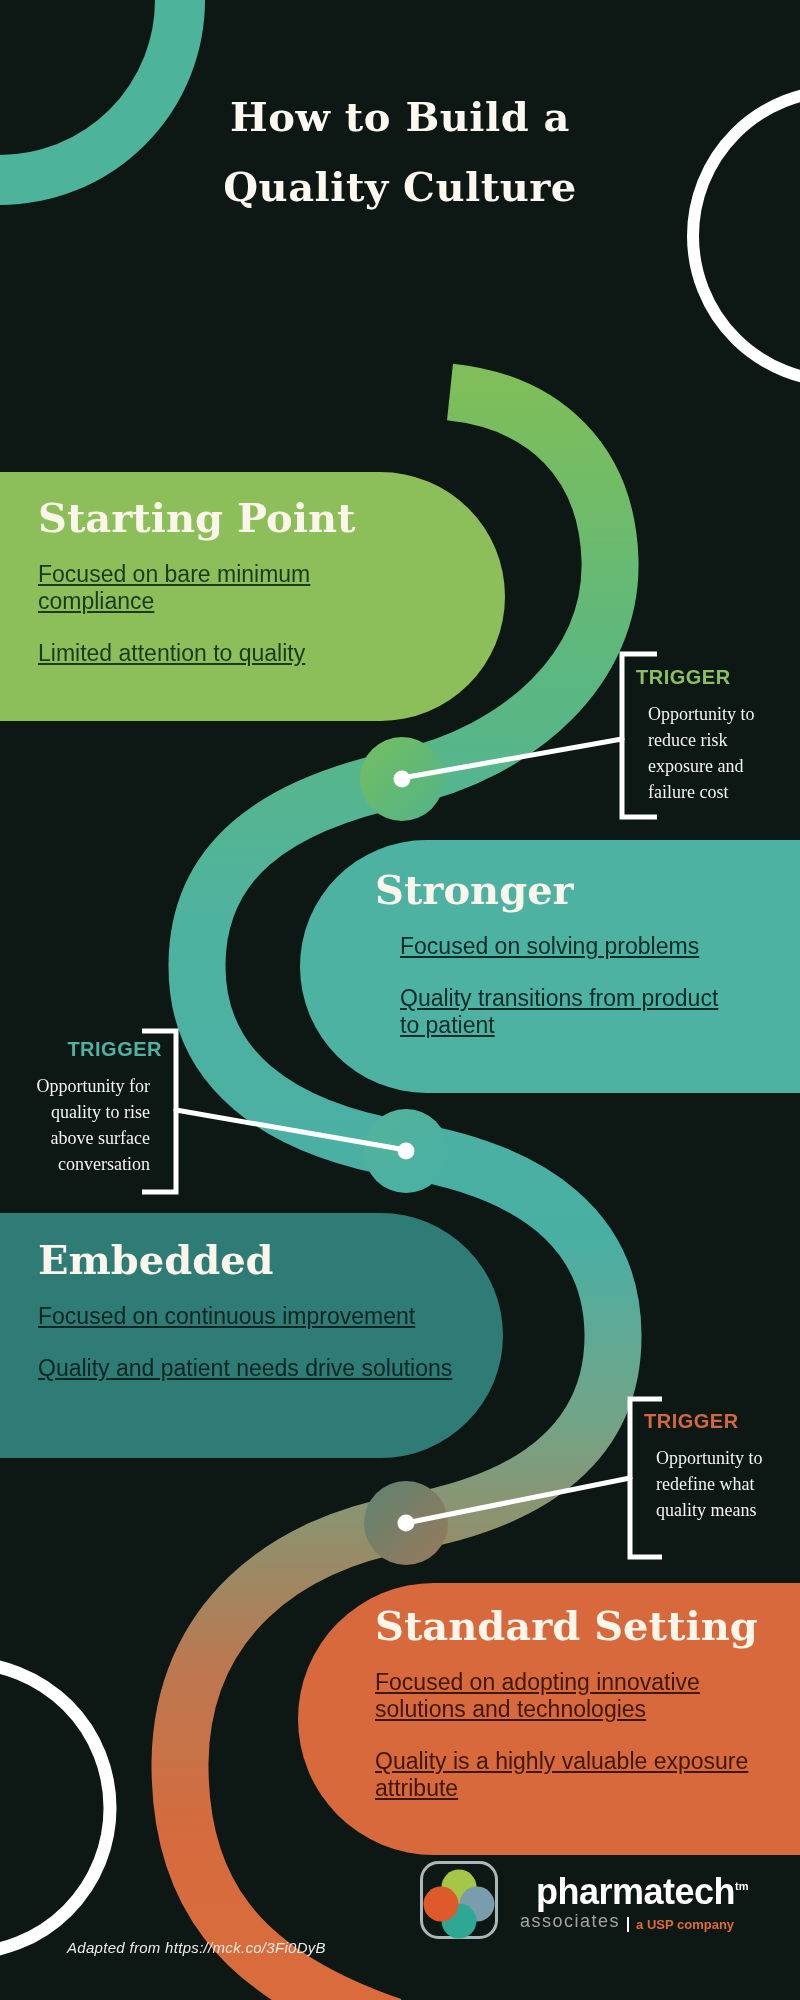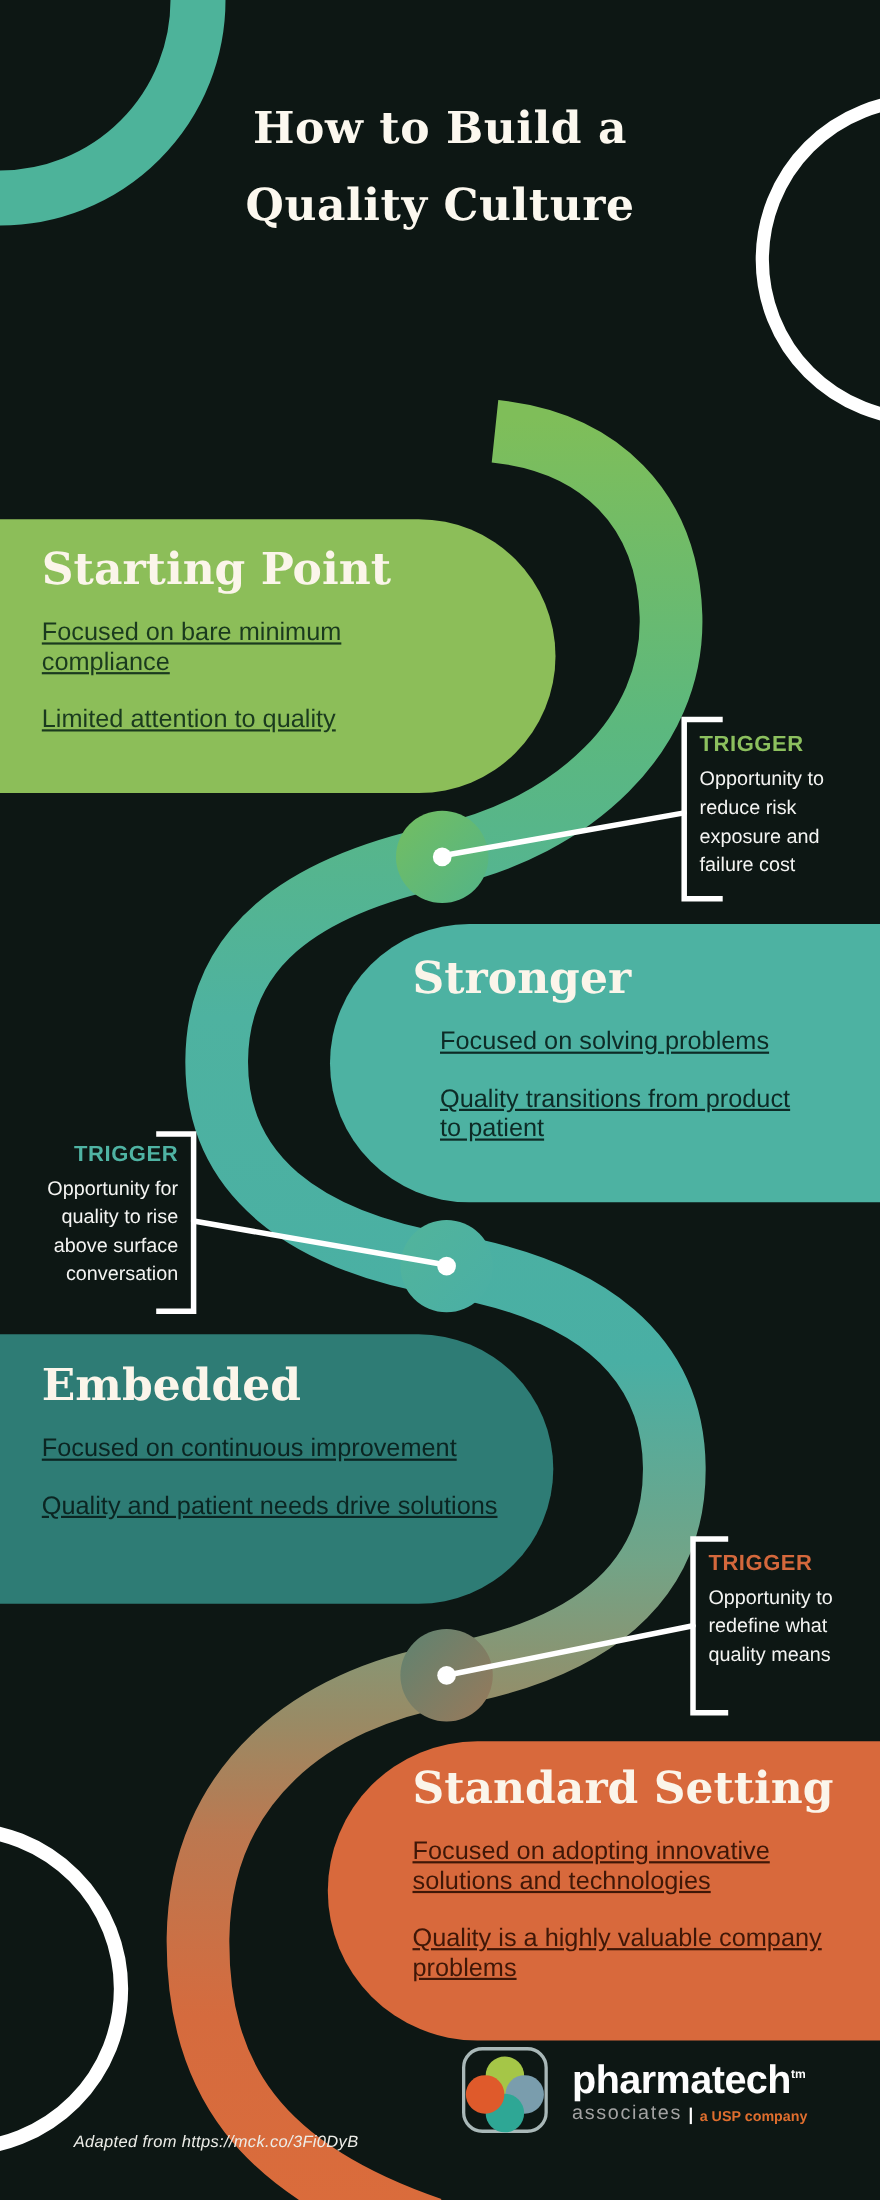--- a/index.html
+++ b/index.html
@@ -29,30 +29,30 @@
   .stage-1 p{color:#1A3A1E;}
   .stage-2{left:375px;top:866px;width:360px;}
   .stage-2 p{color:#0D2B26;margin-left:25px;}
   .stage-3{left:38px;top:1236px;width:430px;}
   .stage-3 p{color:#0B2522;}
   .stage-4{left:375px;top:1602px;width:400px;}
   .stage-4 p{color:#3F1707;}
   
   .trigger{position:absolute;}
   .trigger .t-label{font-size:20px;font-weight:bold;letter-spacing:0.5px;margin:0 0 6px 0;}
-  .trigger .t-text{font-size:18px;line-height:26px;color:#F4F4F2;margin:0;}
+  .trigger .t-text{font-size:18px;line-height:26px;color:#F4F4F2;margin:12px;font-family:Liberation Serif, serif;}
   .trigger-1{left:636px;top:666px;width:142px;text-align:left;}
   .trigger-1 .t-label{color:#8CC05E;}
   .trigger-2{left:16px;top:1038px;width:146px;text-align:right;}
   .trigger-2 .t-label{color:#4FB3A3;}
   .trigger-3{left:644px;top:1410px;width:142px;text-align:left;}
   .trigger-3 .t-label{color:#D4683C;}
   
   .logo-text{position:absolute;left:520px;top:1868px;color:#FDFDFD;}
-  .logo-word{font-size:36px;font-weight:bold;letter-spacing:-0.5px;line-height:36px;}
+  .logo-word{font-size:36px;font-weight:bold;letter-spacing:-0.5px;line-height:36px;margin-left:16px;}
   .logo-tm{font-size:11px;font-weight:bold;vertical-align:14px;letter-spacing:0;}
   .logo-row2{margin-top:1px;display:flex;align-items:flex-end;}
   .logo-sub{font-size:18px;letter-spacing:1.5px;color:#a3a3a3;line-height:21px;}
   .logo-tagline{
     font-size:13px;font-weight:bold;color:#DF6E2E;line-height:15px;
     border-left:2px solid #FFFFFF;margin-left:7px;padding-left:7px;
   }
   .source{
     position:absolute;left:67px;top:1939px;font-size:15px;font-style:italic;
     color:#EDEDE8;letter-spacing:0.3px;
@@ -145,21 +145,21 @@
     <p>Quality transitions from product to patient</p>
   </div>
   <div class="stage stage-3">
     <h2>Embedded</h2>
     <p>Focused on continuous improvement</p>
     <p>Quality and patient needs drive solutions</p>
   </div>
   <div class="stage stage-4">
     <h2>Standard Setting</h2>
     <p>Focused on adopting innovative solutions and technologies</p>
-    <p>Quality is a highly valuable company problems</p>
+    <p>Quality is a highly valuable exposure attribute</p>
   </div>
 
   <div class="trigger trigger-1">
     <p class="t-label">TRIGGER</p>
     <p class="t-text">Opportunity to reduce risk exposure and failure cost</p>
   </div>
   <div class="trigger trigger-2">
     <p class="t-label">TRIGGER</p>
     <p class="t-text">Opportunity for quality to rise above surface conversation</p>
   </div>

